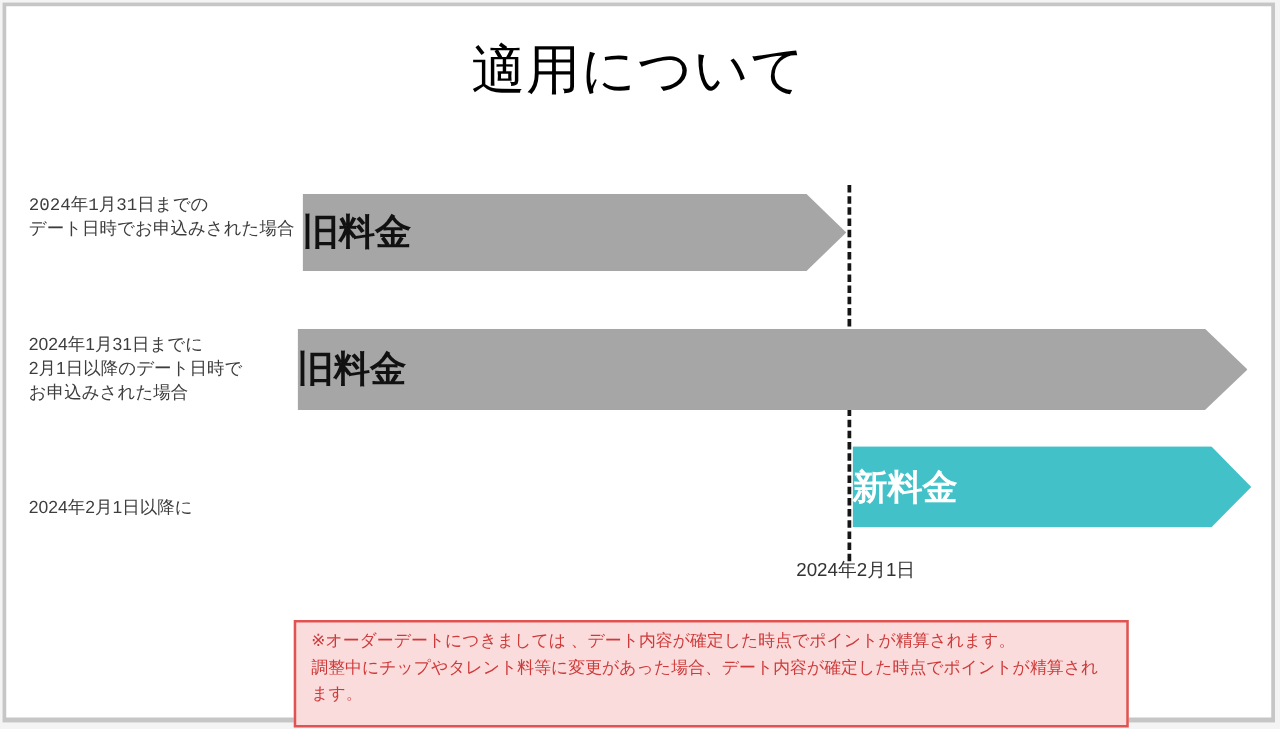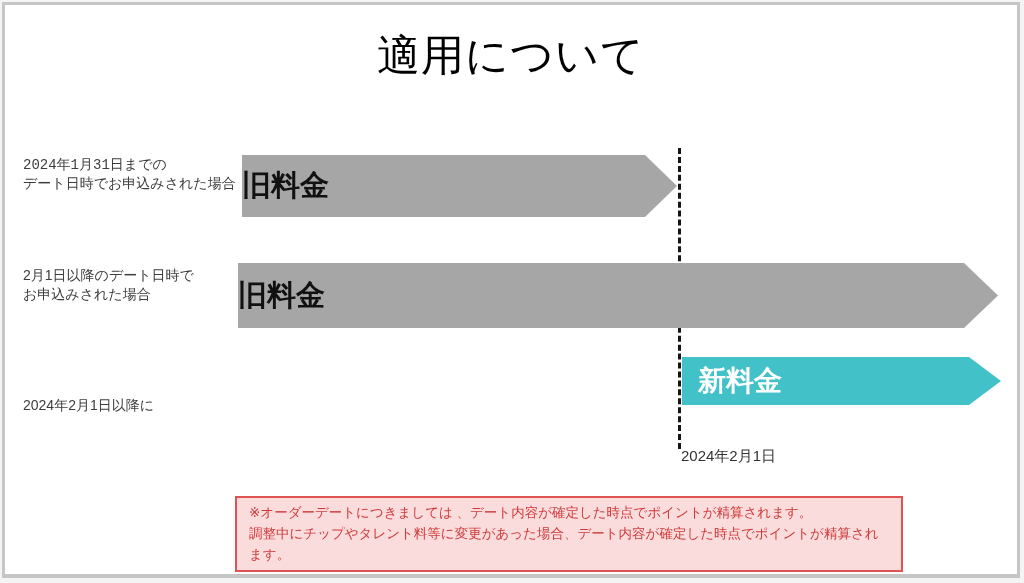--- a/index.html
+++ b/index.html
@@ -34,37 +34,37 @@
     clip-path: polygon(0 0, calc(100% - 32px) 0, 100% 50%, calc(100% - 32px) 100%, 0 100%);
     color: #111; font-size: 29px;
   }
   .arrow-2 {
     left: 233px; top: 258px; width: 760px; height: 65px;
     background: var(--old-fee-color);
     clip-path: polygon(0 0, calc(100% - 34px) 0, 100% 50%, calc(100% - 34px) 100%, 0 100%);
     color: #111; font-size: 29px;
   }
   .arrow-3 {
-    left: 677px; top: 352px; width: 319px; height: 48px;
+    left: 677px; top: 352px; width: 319px; height: 65px;
     background: var(--new-fee-color);
     clip-path: polygon(0 0, calc(100% - 32px) 0, 100% 50%, calc(100% - 32px) 100%, 0 100%);
-    color: #ffffff; font-size: 28px; padding-left: 16px;
+    color: #ffffff; font-size: 28px;
   }
   .boundary-line {
     position: absolute; left: 673px; top: 143px; height: 301px; width: 0;
     border-left: 3px dashed #151515; z-index: 1;
   }
   .boundary-date {
     position: absolute; left: 632px; top: 442px;
-    font-size: 15px; color: #333; margin-left: 44px;
+    font-size: 15px; color: #333;
   }
   .note-box {
     position: absolute; left: 230px; top: 491px; width: 668px;
     background: var(--note-bg); border: 2px solid var(--note-border);
-    padding: 4px 12px 5px 12px;
+    padding: 4px 12px 15px 12px;
     font-size: 13.5px; line-height: 21px; color: var(--note-text);
   }
   .note-box span { display: block; }
 </style>
 </head>
 <body>
 
 <div class="canvas">
   <div class="slide">
 
@@ -74,20 +74,21 @@
 
     <div class="row-label label-1">
       <span>2024年1月31日までの</span>
       <span>デート日時でお申込みされた場合</span>
     </div>
     <div class="arrow arrow-1">
       <span>旧料金</span>
     </div>
 
     <div class="row-label label-2">
+      <span>2024年1月31日までに</span>
       <span>2月1日以降のデート日時で</span>
       <span>お申込みされた場合</span>
     </div>
     <div class="arrow arrow-2">
       <span>旧料金</span>
     </div>
 
     <div class="row-label label-3">
       <span>2024年2月1日以降に</span>
     </div>

